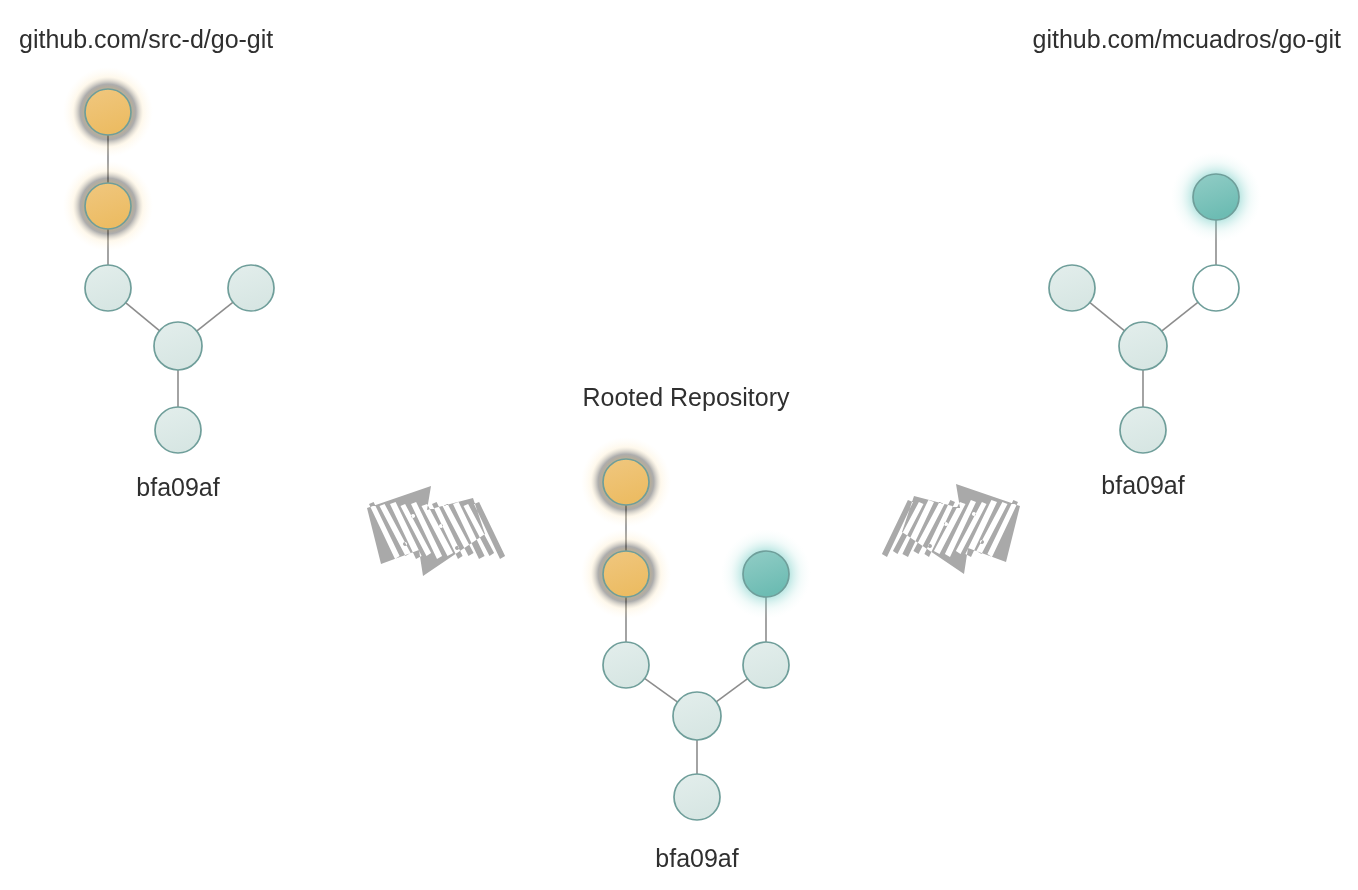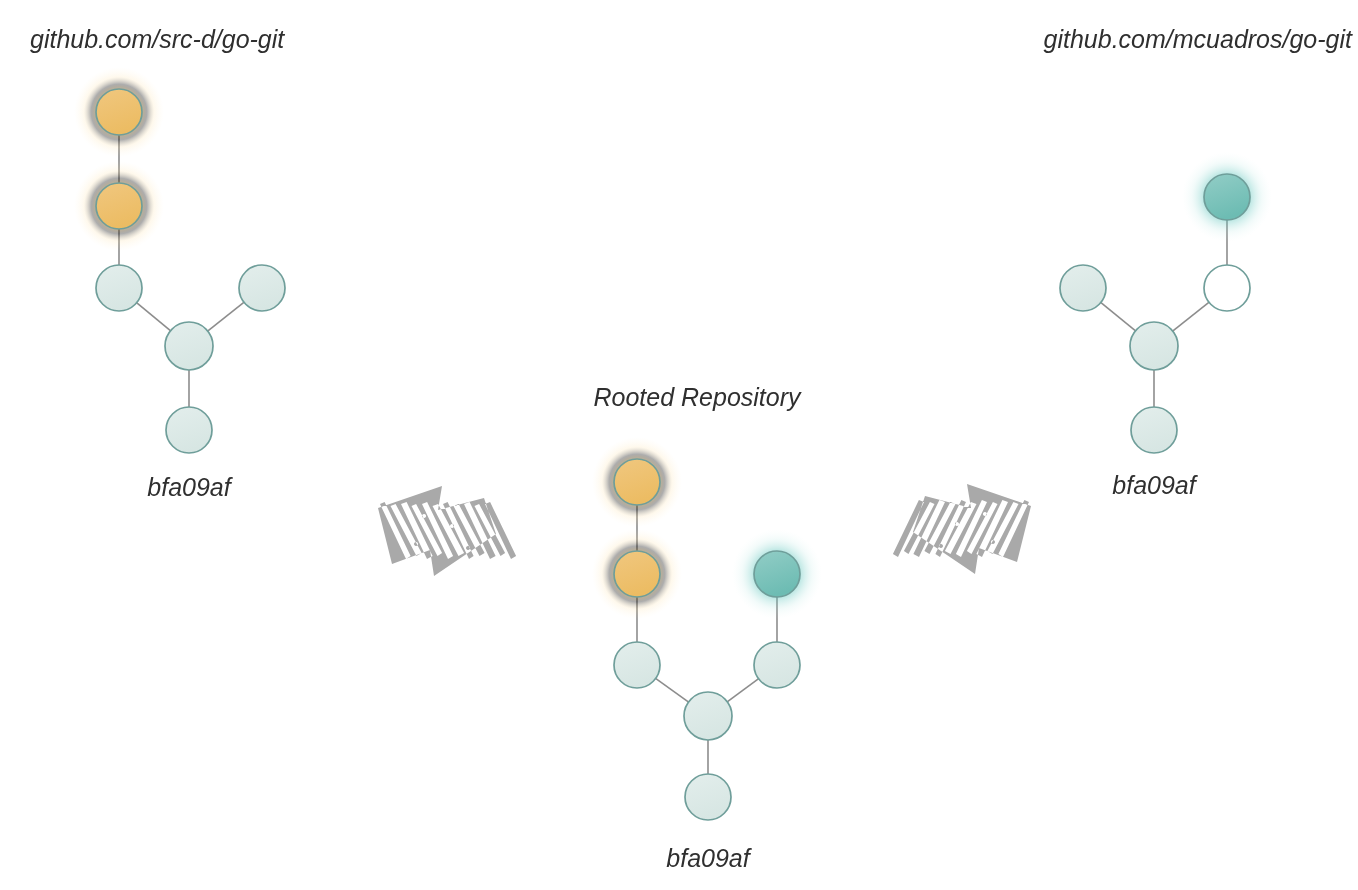--- a/index.html
+++ b/index.html
@@ -10,24 +10,23 @@
   body {
     width: 1358px;
     height: 890px;
     position: relative;
     overflow: hidden;
     font-family: "Liberation Sans", sans-serif;
     color: #2f2f2f;
   }
   #diagram-root {
     position: absolute;
-    left: 12px; top: 0;
+    left: 1px; top: 0;
     width: 1117px;
     height: 890px;
-    font-style: italic;
   }
   svg.board {
     display: block;
     width: 1358px;
     height: 890px;
   }
   text.repo-title {
     font-family: "Liberation Sans", sans-serif;
     font-size: 25px;
     fill: #2f2f2f;

